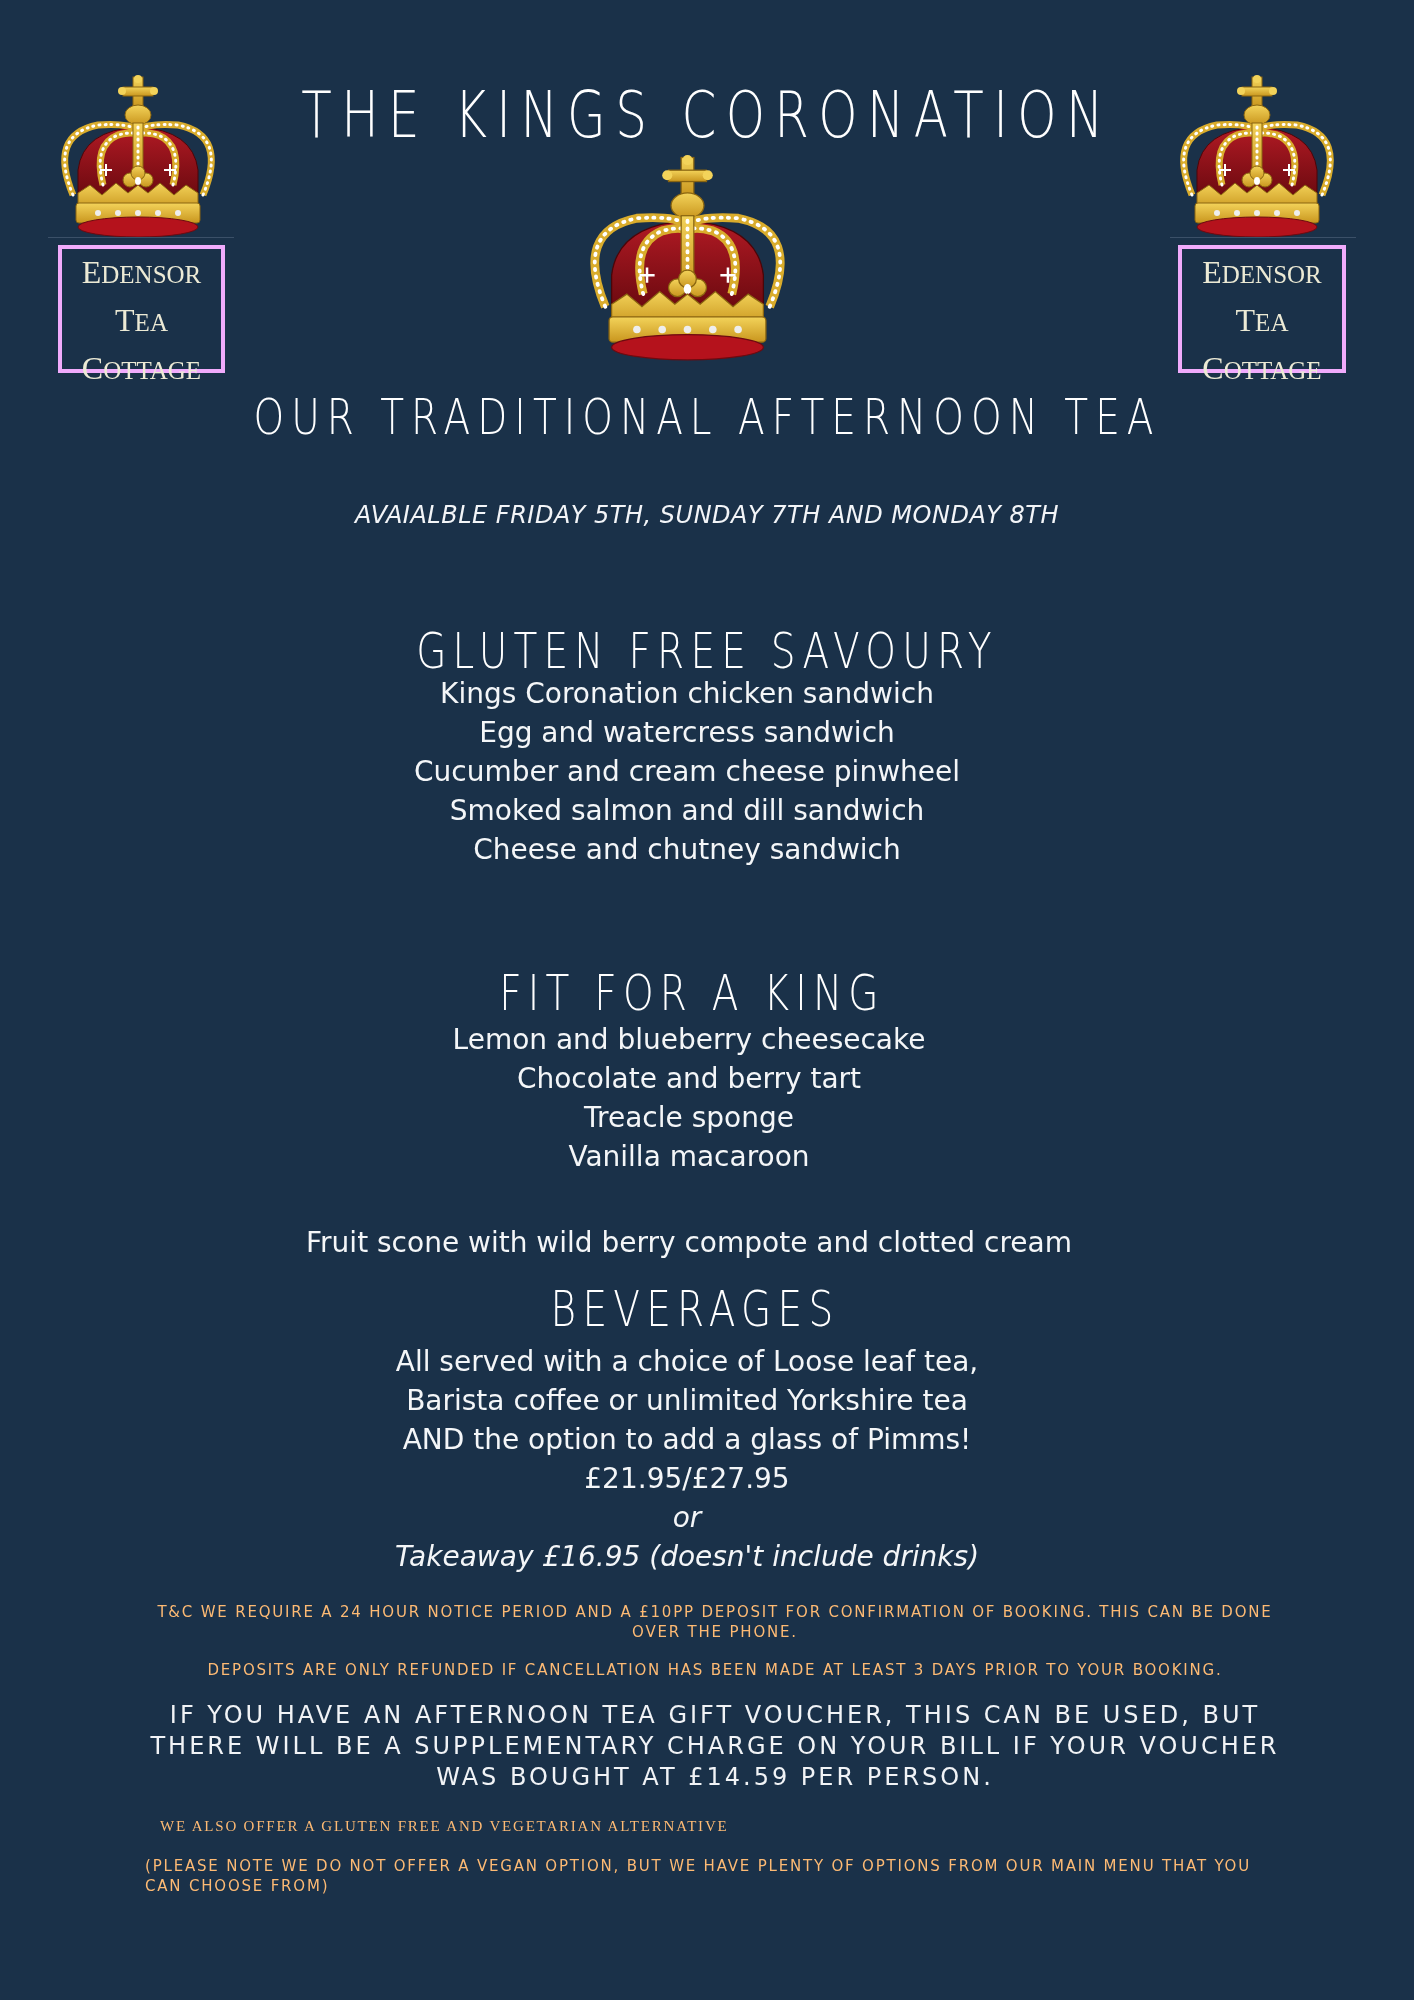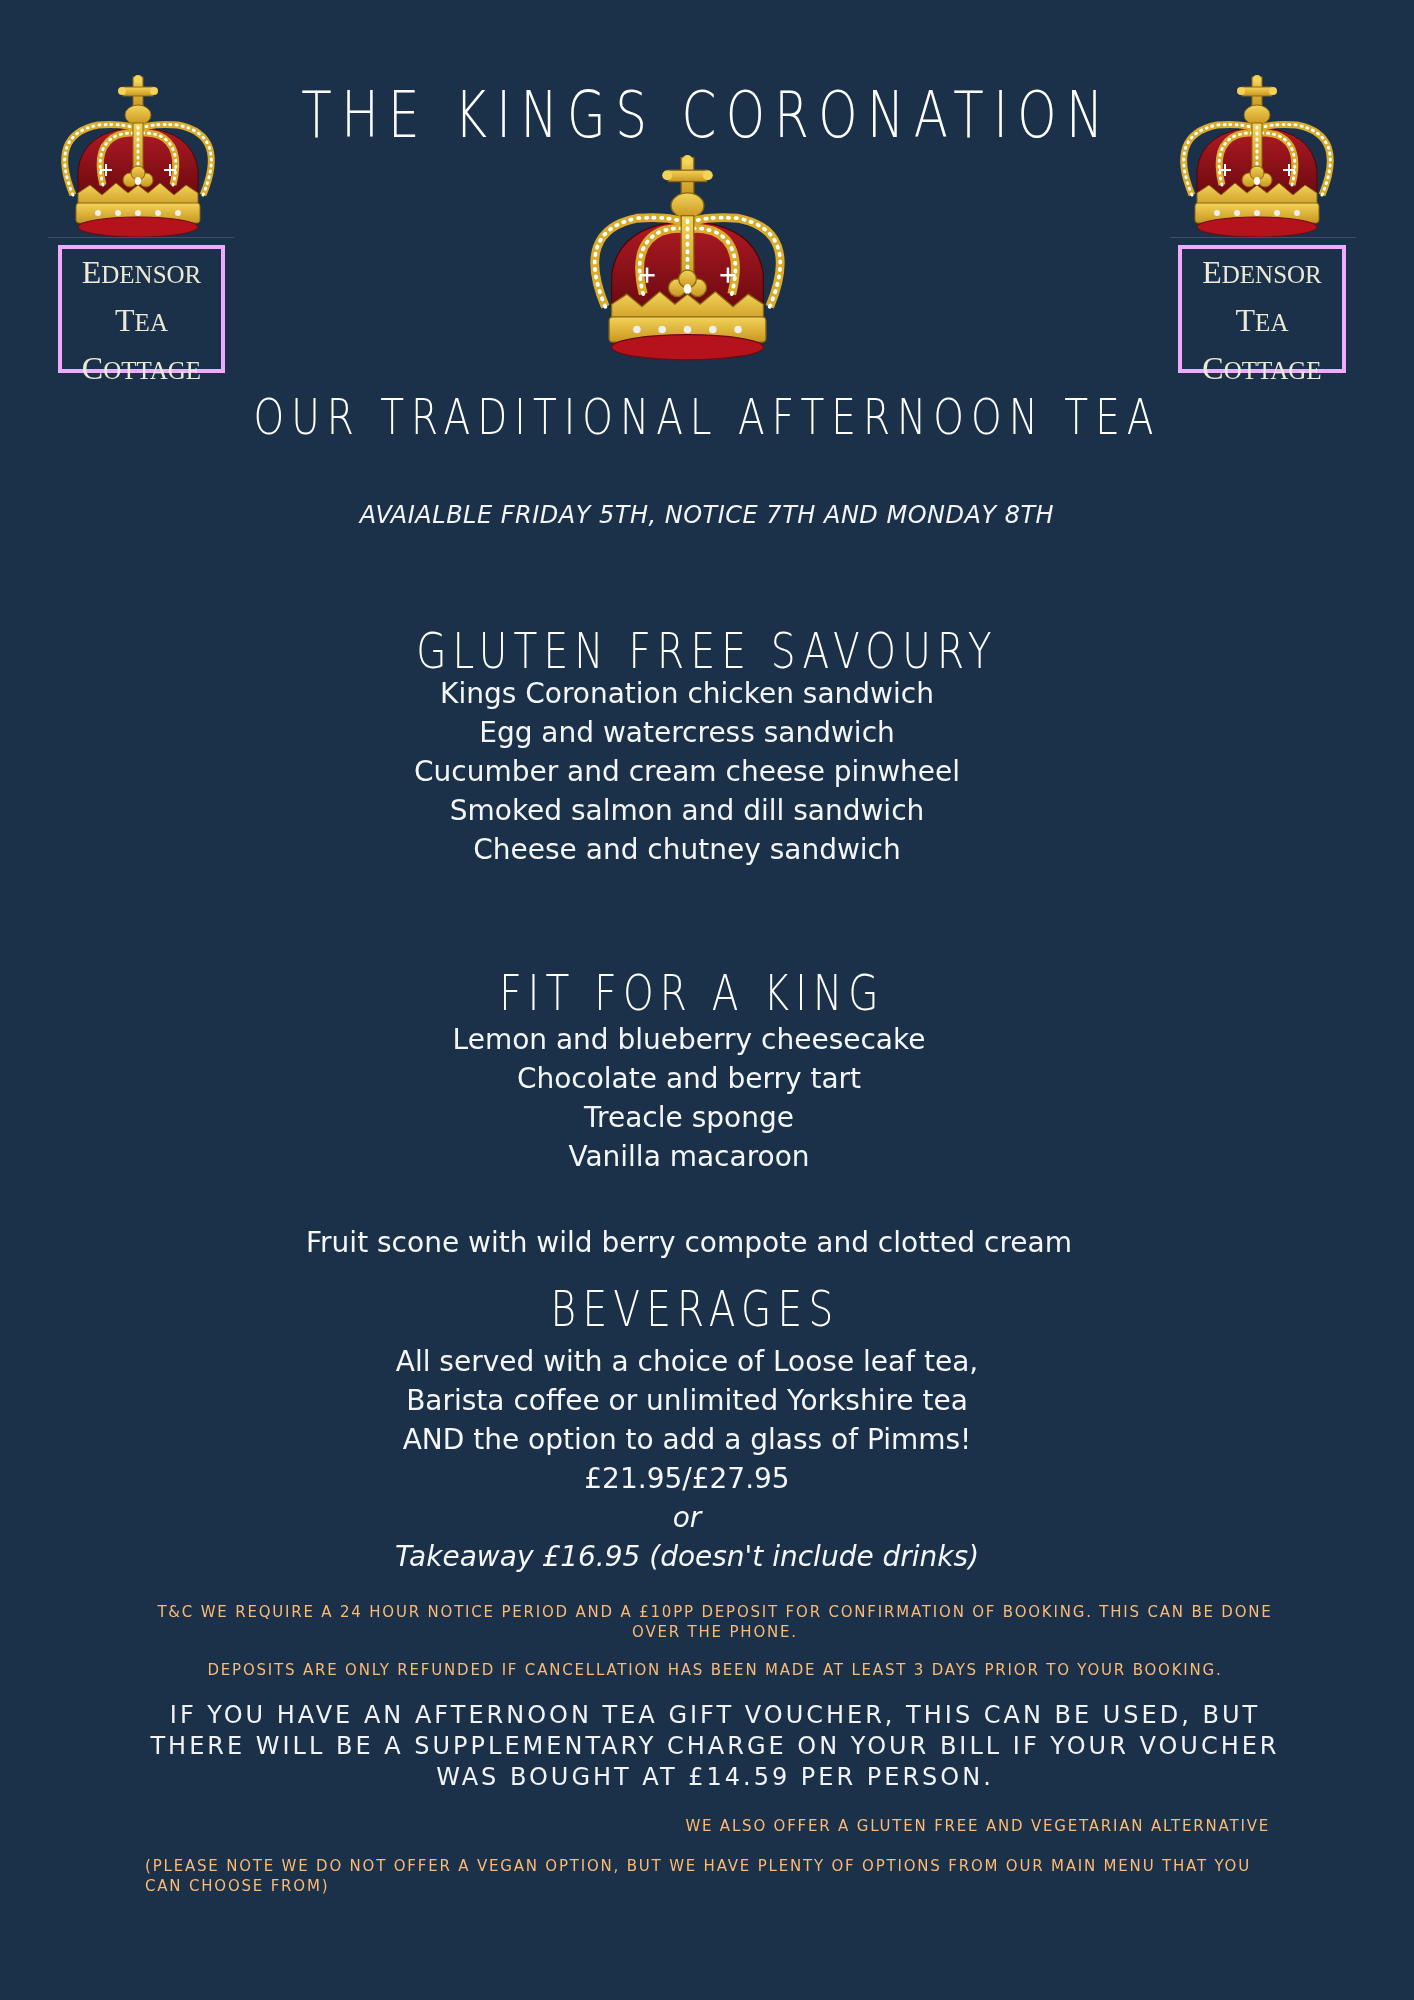--- a/index.html
+++ b/index.html
@@ -114,21 +114,21 @@
 
 <div class="abs center title main-title">THE KINGS CORONATION</div>
 
 <svg class="crown" style="left:560px; top:155px;" width="255" height="215">
     <use href="#crown"></use>
   </svg>
 
 <div class="abs center title sub-title">OUR TRADITIONAL AFTERNOON TEA</div>
 
 <div class="abs center avail">
-  <div>AVAIALBLE FRIDAY 5TH,  NOTICE 7TH AND MONDAY 8TH</div>
+  <div>AVAIALBLE FRIDAY 5TH,  SUNDAY 7TH AND MONDAY 8TH</div>
 </div>
 
 <div class="abs center title section-h" style="top:622px;">GLUTEN FREE SAVOURY</div>
 <div class="abs center items" style="top:674px; left:-20px;">
   <div>Kings Coronation chicken sandwich</div>
   <div>Egg and watercress sandwich</div>
   <div>Cucumber and cream cheese pinwheel</div>
   <div>Smoked salmon and dill sandwich</div>
   <div>Cheese and chutney  sandwich</div>
 </div>
@@ -148,14 +148,14 @@
   <div>Barista coffee or unlimited Yorkshire tea</div>
   <div>AND the option to add a glass of Pimms!</div>
   <div>£21.95/£27.95</div>
   <div style="font-style:italic;">or</div>
   <div style="font-style:italic;">Takeaway £16.95 (doesn't include drinks)</div>
 </div>
 
 <div class="abs fine" style="top:1602px; left:145px; width:1140px; text-align:center;">T&amp;C WE REQUIRE A 24 HOUR NOTICE PERIOD AND A £10PP DEPOSIT FOR CONFIRMATION OF BOOKING. THIS CAN BE DONE OVER THE PHONE.</div>
 <div class="abs fine" style="top:1660px; left:145px; width:1140px; text-align:center;">DEPOSITS ARE ONLY REFUNDED IF CANCELLATION HAS BEEN MADE AT LEAST 3 DAYS PRIOR TO YOUR BOOKING.</div>
 <div class="abs voucher" style="top:1700px; left:150px; width:1130px; text-align:center;">IF YOU HAVE AN AFTERNOON TEA GIFT VOUCHER, THIS CAN BE USED, BUT THERE WILL BE A SUPPLEMENTARY CHARGE ON YOUR BILL IF YOUR VOUCHER WAS BOUGHT AT £14.59 PER PERSON.</div>
-<div class="abs fine" style="top:1816px; left:130px; width:1140px; text-align:right;">WE ALSO OFFER A GLUTEN FREE AND VEGETARIAN ALTERNATIVE</div>
+<div class="abs fine" style="top:1816px; left:160px; width:1140px; text-align:left;font-family:Liberation Serif, serif;">WE ALSO OFFER A GLUTEN FREE AND VEGETARIAN ALTERNATIVE</div>
 <div class="abs fine" style="top:1856px; left:145px; width:1140px; text-align:left;">(PLEASE NOTE WE DO NOT OFFER A VEGAN OPTION, BUT WE HAVE PLENTY OF OPTIONS FROM OUR MAIN MENU THAT YOU CAN CHOOSE FROM)</div>
 
 </body></html>

